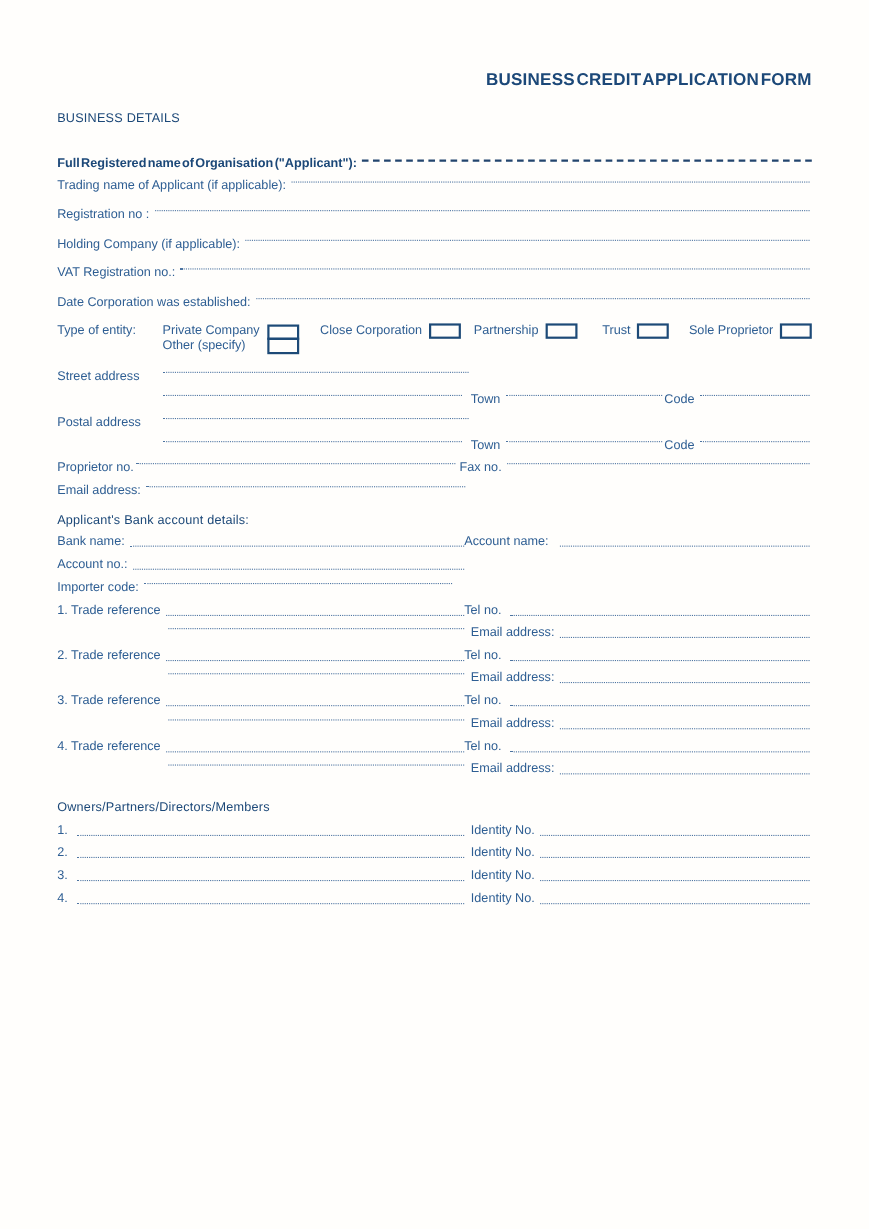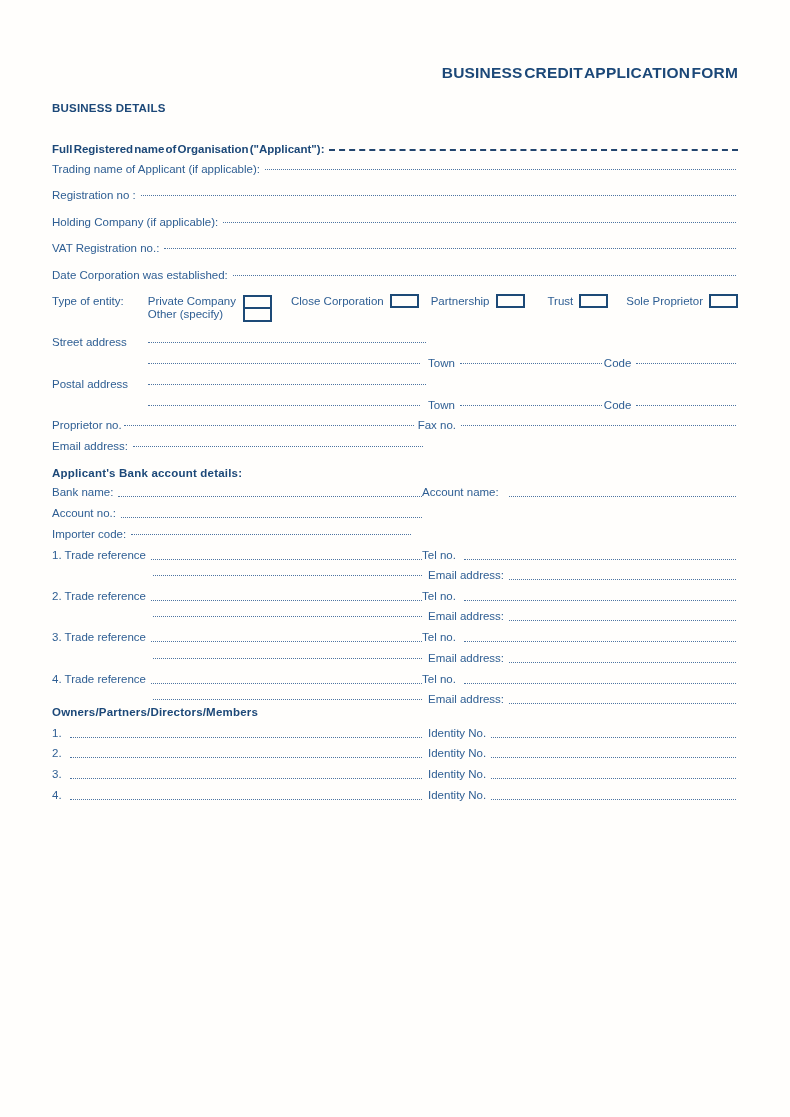--- a/index.html
+++ b/index.html
@@ -26,25 +26,25 @@
     margin-top:64px;
     text-align:right;
     font-size:15.5px;
     line-height:17px;
     font-weight:bold;
     color:var(--head);
     letter-spacing:.2px;
     word-spacing:-3px;
   }
   .sec-heading{
-    font-weight:bold;
+    font-weight:normal;
     color:var(--head);
     letter-spacing:.2px;
   }
-  .row{display:flex;align-items:center;}
+  .row{display:flex;align-items:flex-start;}
   .lbl{white-space:nowrap;}
   .b{font-weight:bold;color:var(--head);}
   .tight{word-spacing:-2px;}
   
   .dot{
     border-bottom:1px dotted var(--line);
     margin:0 2px 2px 5px;
     height:2px;
   }
   .fill{flex:1 1 auto;}
@@ -292,21 +292,21 @@
       <div class="half-left">
         <span class="sp96"></span>
         <span class="dot fill" style="margin-right:0"></span>
       </div>
       <div class="half-right">
         <span class="lbl" style="margin-left:6px">Email address:</span>
         <span class="dot fill"></span>
       </div>
     </div>
 
-    <div class="sec-heading" style="">Owners/Partners/Directors/Members</div>
+    <div class="sec-heading" style="margin-top:22px">Owners/Partners/Directors/Members</div>
 
     <div class="row" style="margin-top:8px">
       <div class="half-left">
         <span class="lbl num">1.</span>
         <span class="dot fill" style="margin-right:0"></span>
       </div>
       <div class="half-right">
         <span class="lbl" style="margin-left:6px">Identity No.</span>
         <span class="dot fill"></span>
       </div>

